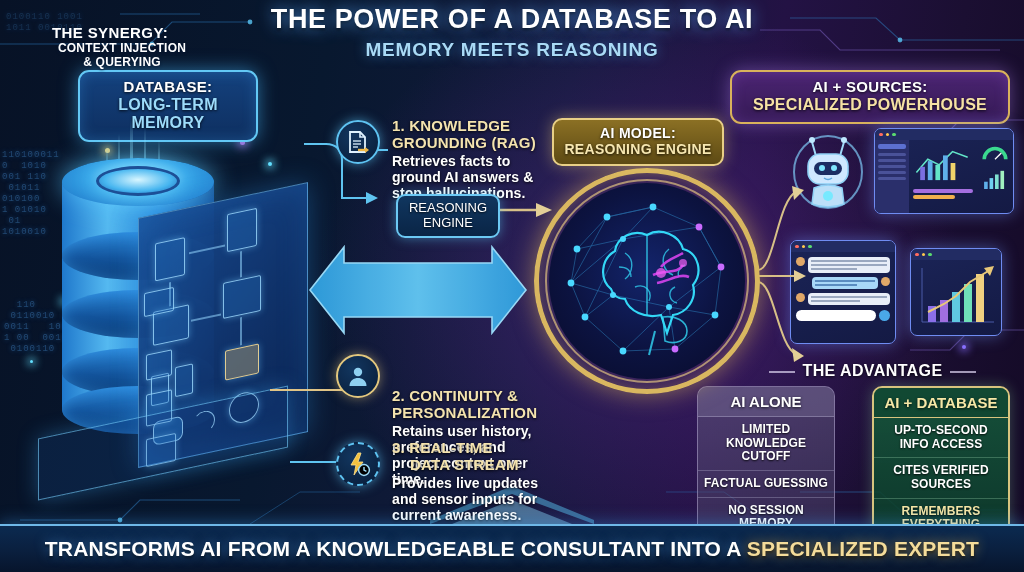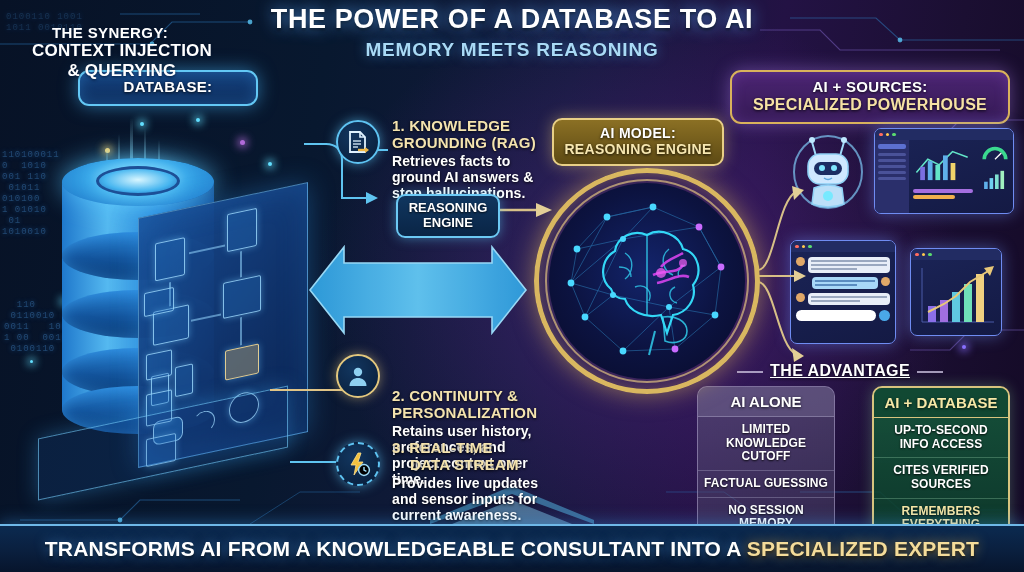--- a/index.html
+++ b/index.html
@@ -85,42 +85,42 @@
   .dbicon {
     position: absolute; border: 1.4px solid rgba(160,220,255,.8); border-radius: 2px;
     background: rgba(40,120,200,.30); box-shadow: 0 0 7px rgba(110,200,255,.45);
   }
   .dbline { position: absolute; background: rgba(150,215,255,.55); }
   
   #synergy { position: absolute; left: 308px; top: 245px; width: 220px; height: 90px; z-index: 5; }
   #synergy-text { position: absolute; left: 0; top: 24px; width: 220px; text-align: center; z-index: 6; }
   #synergy-text .s1 { font-size: 15px; font-weight: bold; color: #fff; letter-spacing: .4px;
                       text-shadow: 0 1px 3px rgba(0,20,50,.9); }
-  #synergy-text .s2 { font-size: 17px; font-weight: bold; color: #fff; line-height: 1.18;
+  #synergy-text .s2 { font-size: 12px; font-weight: bold; color: #fff; line-height: 1.18;
                       letter-spacing: .2px; text-shadow: 0 1px 3px rgba(0,20,50,.9); padding-left: 24px; }
   
   .feature { position: absolute; }
   .fic {
     position: absolute; width: 44px; height: 44px; border-radius: 50%;
     background: radial-gradient(circle at 38% 32%, #12365f, #081c38);
     display: flex; align-items: center; justify-content: center;
   }
   .fic.blue { border: 2.5px solid #5ec3f2; box-shadow: 0 0 12px rgba(90,195,245,.6); }
   .fic.gold { border: 2.5px solid #e3c87e; box-shadow: 0 0 12px rgba(227,200,126,.5); }
   .ftitle { font-size: 15px; font-weight: bold; color: #f4e3ae; line-height: 1.1;
             letter-spacing: .2px; text-shadow: 0 1px 3px rgba(0,0,0,.85); }
   .fbody { margin-top: 2px; font-size: 14px; font-weight: bold; color: #ffffff; line-height: 1.15;
            letter-spacing: .1px; text-shadow: 0 1px 3px rgba(0,0,0,.85); }
   
   #re-box {
     position: absolute; left: 396px; top: 194px; width: 104px; padding: 5px 4px 6px;
     text-align: center; border-radius: 9px;
     background: linear-gradient(180deg, #10365f 0%, #0a2546 100%);
     border: 2px solid #6cc9f4; box-shadow: 0 0 12px rgba(90,200,245,.5);
-    font-size: 13px; font-weight: bold; color: #fff; line-height: 1.12;
+    font-size: 13px; font-weight: normal; color: #fff; line-height: 1.12;
     text-shadow: 0 1px 2px rgba(0,0,0,.8); z-index: 6;
   }
   
   #brain-wrap { position: absolute; left: 534px; top: 168px; width: 226px; height: 226px; z-index: 4; }
   #brain-ring {
     position: absolute; inset: 0; border-radius: 50%;
     border: 5px solid #d9b760;
     box-shadow: 0 0 24px rgba(220,180,90,.55), inset 0 0 18px rgba(220,180,90,.35);
   }
   #brain-ring2 {
@@ -132,23 +132,23 @@
   }
   
   .win {
     position: absolute; border-radius: 7px; overflow: hidden;
     background: linear-gradient(160deg, #1b2457 0%, #141a44 100%);
     border: 1.6px solid #6f8cf2; box-shadow: 0 0 16px rgba(110,150,255,.45);
   }
   .winbar { height: 11px; background: #222c63; display: flex; align-items: center; gap: 3px; padding-left: 4px; }
   .wdot { width: 3.5px; height: 3.5px; border-radius: 50%; }
   
-  #adv-title { position: absolute; left: 730px; top: 362px; width: 285px; 
+  #adv-title { position: absolute; left: 730px; top: 362px; width: 285px; text-align: center;
                font-size: 16px; font-weight: bold; color: #fff; letter-spacing: .4px;
-               text-shadow: 0 1px 3px rgba(0,0,0,.8); text-decoration: underline; }
+               text-shadow: 0 1px 3px rgba(0,0,0,.8); }
   #adv-title .rule { display: inline-block; width: 26px; height: 2px;
                      background: rgba(210,200,230,.75); vertical-align: middle; margin: 0 7px; }
   .advcol { position: absolute; top: 386px; width: 138px; border-radius: 10px; overflow: hidden; }
   #adv-left { left: 697px; background: linear-gradient(180deg, rgba(100,90,130,.55), rgba(70,60,100,.55));
               border: 1.6px solid rgba(180,170,210,.55); }
   #adv-right { left: 872px; background: linear-gradient(180deg, rgba(22,88,60,.9), rgba(12,58,42,.92));
                border: 2px solid #d8c47e; box-shadow: 0 0 14px rgba(150,230,170,.3); }
   .advhead { text-align: center; font-size: 15px; font-weight: bold; padding: 6px 2px 6px;
              text-shadow: 0 1px 3px rgba(0,0,0,.8); }
   #adv-left .advhead { color: #fff; background: rgba(120,110,150,.4);
@@ -234,20 +234,21 @@
   <div class="glowdot" style="left:860px; top:330px; width:4px; height:4px; color:#e06ad8; background:#e06ad8;"></div>
   <div class="glowdot" style="left:962px; top:345px; width:4px; height:4px; color:#8a6fff; background:#8a6fff;"></div>
 
   <div id="header">
     <div id="title">THE POWER OF A DATABASE TO AI</div>
     <div id="subtitle">MEMORY MEETS REASONING</div>
   </div>
 
   <div class="pill" id="db-pill">
     <div class="l1">DATABASE:</div>
+    <div class="l2">LONG-TERM MEMORY</div>
   </div>
 
   <div id="db-art">
 
     <svg style="position:absolute; left:0; top:-22px; width:310px; height:80px;">
       <defs>
         <linearGradient id="beam" x1="0" y1="0" x2="0" y2="1">
           <stop offset="0%" stop-color="#9fe8ff" stop-opacity="0"></stop>
           <stop offset="100%" stop-color="#7fe0ff" stop-opacity=".85"></stop>
         </linearGradient>

